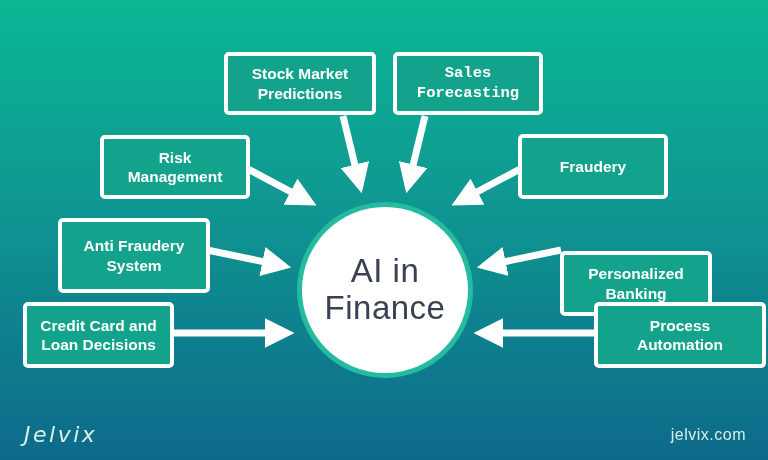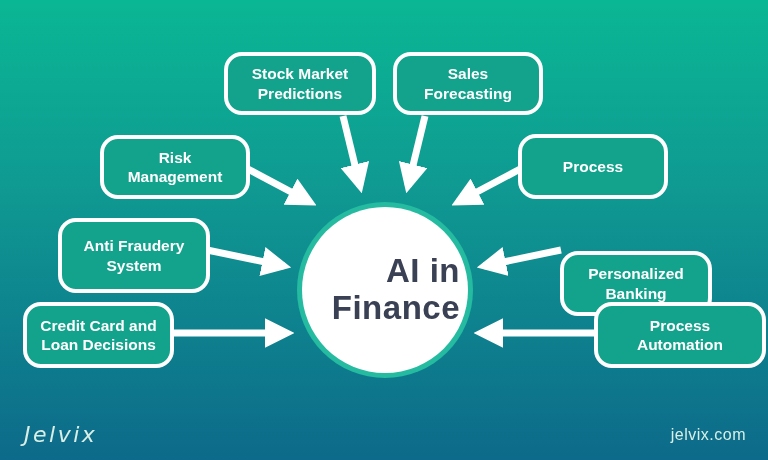--- a/index.html
+++ b/index.html
@@ -20,43 +20,43 @@
     position:relative;width:768px;height:460px;
     background:linear-gradient(180deg,var(--bg_top) 0%,#0f9a92 40%,var(--bg_bottom) 100%);
     overflow:hidden;
   }
   .arrows{position:absolute;left:0;top:0;width:768px;height:460px;z-index:1;}
   .node{
     position:absolute;z-index:2;
     display:flex;align-items:center;justify-content:center;text-align:center;
     background:var(--node_fill);
     border:4px solid var(--node_border);
-    border-radius:18px;
+    border-radius:5px;
     color:#fff;font-weight:bold;font-size:15.5px;line-height:1.25;
     padding:4px 8px;
   }
   #node-stock{left:224px;top:52px;width:152px;height:63px;}
-  #node-sales{left:393px;top:52px;width:150px;height:63px;}
+  #node-sales{left:393px;top:52px;width:150px;height:63px;font-family:Liberation Mono, monospace;}
   #node-risk{left:100px;top:135px;width:150px;height:64px;}
   #node-trading{left:518px;top:134px;width:150px;height:65px;}
   #node-fraud{left:58px;top:218px;width:152px;height:75px;}
   #node-banking{left:560px;top:218px;width:152px;height:65px;margin-top:33px;}
   #node-credit{left:23px;top:302px;width:151px;height:66px;}
   #node-process{left:594px;top:302px;width:172px;height:66px;}
   .circle{
     position:absolute;z-index:2;
     left:302px;top:207px;width:166px;height:166px;border-radius:50%;
     background:var(--circle_fill);
     box-shadow:0 0 0 5px var(--circle_ring);
     display:flex;align-items:center;justify-content:center;
   }
   .circle-label{
-    width:150px;text-align:right;
+    width:150px;text-align:center;
     color:var(--circle_text);
-    font-size:33px;font-weight:bold;line-height:1.12;
+    font-size:33px;font-weight:normal;line-height:1.12;
     letter-spacing:0.5px;
   }
   .brand{
     position:absolute;z-index:2;left:24px;bottom:13px;
     color:var(--footer_text);font-size:22px;letter-spacing:2.5px;
     font-family:"DejaVu Sans",sans-serif;font-weight:normal;font-style:italic;
   }
   .website{
     position:absolute;z-index:2;right:22px;bottom:16px;
     color:var(--footer_text);font-size:16px;letter-spacing:0.5px;margin-left:36px;
@@ -88,21 +88,21 @@
   <div class="node" id="node-stock">
       <span>Stock Market Predictions</span>
     </div>
   <div class="node" id="node-sales">
       <span>Sales Forecasting</span>
     </div>
   <div class="node" id="node-risk">
       <span>Risk Management</span>
     </div>
   <div class="node" id="node-trading">
-      <span>Process</span>
+      <span>Fraudery</span>
     </div>
   <div class="node" id="node-fraud">
       <span>Anti Fraudery System</span>
     </div>
   <div class="node" id="node-banking">
       <span>Personalized Banking</span>
     </div>
   <div class="node" id="node-credit">
       <span>Credit Card and Loan Decisions</span>
     </div>

